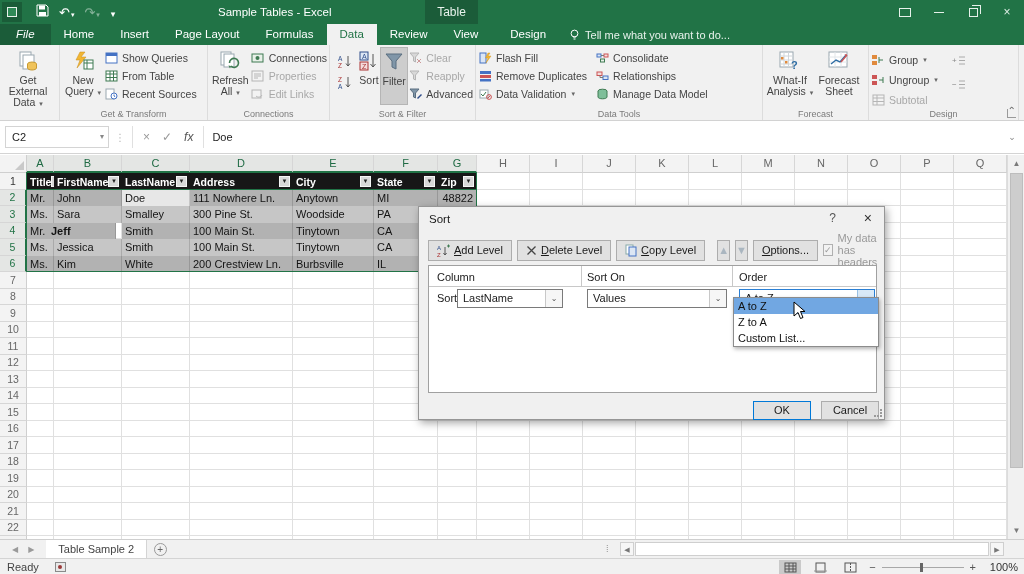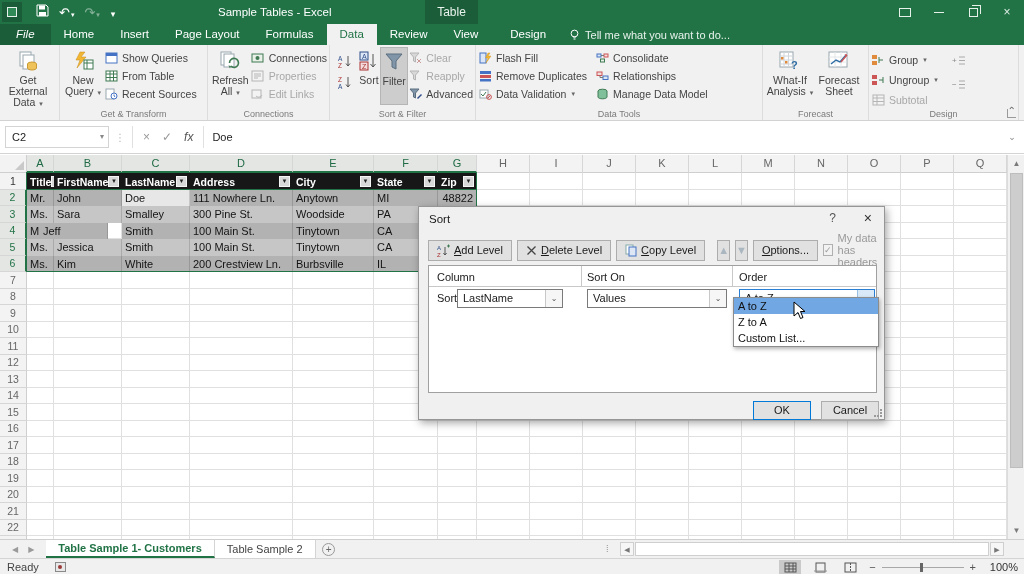--- a/index.html
+++ b/index.html
@@ -663,21 +663,21 @@
       <div class="tbl-cell tbl-dcell dark" style="left: 374px; width: 64px; top: 34.5px; height: 16.5px;">MI</div>
       <div class="tbl-cell tbl-dcell dark zipr" style="left: 438px; width: 39px; top: 34.5px; height: 16.5px;">48822</div>
       <div class="tbl-cell tbl-dcell lite" style="left: 27px; width: 27px; top: 51px; height: 16.5px;">Ms.</div>
       <div class="tbl-cell tbl-dcell lite" style="left: 54px; width: 68px; top: 51px; height: 16.5px;">Sara</div>
       <div class="tbl-cell tbl-dcell lite" style="left: 122px; width: 68px; top: 51px; height: 16.5px;">Smalley</div>
       <div class="tbl-cell tbl-dcell lite" style="left: 190px; width: 103px; top: 51px; height: 16.5px;">300 Pine St.</div>
       <div class="tbl-cell tbl-dcell lite" style="left: 293px; width: 81px; top: 51px; height: 16.5px;">Woodside</div>
       <div class="tbl-cell tbl-dcell lite" style="left: 374px; width: 64px; top: 51px; height: 16.5px;">PA</div>
       <div class="tbl-cell tbl-dcell lite zipr" style="left: 438px; width: 39px; top: 51px; height: 16.5px;"></div>
       <div class="tbl-cell tbl-dcell dark" style="left: 27px; width: 27px; top: 67.5px; height: 16.5px;">Mr.</div>
-      <div class="tbl-cell tbl-dcell dark" style="left: 40px; width: 68px; top: 67.5px; height: 16.5px;">Jeff</div>
+      <div class="tbl-cell tbl-dcell dark" style="left: 48px; width: 68px; top: 67.5px; height: 16.5px; font-weight: bold;">Jeff</div>
       <div class="tbl-cell tbl-dcell dark" style="left: 122px; width: 68px; top: 67.5px; height: 16.5px;">Smith</div>
       <div class="tbl-cell tbl-dcell dark" style="left: 190px; width: 103px; top: 67.5px; height: 16.5px;">100 Main St.</div>
       <div class="tbl-cell tbl-dcell dark" style="left: 293px; width: 81px; top: 67.5px; height: 16.5px;">Tinytown</div>
       <div class="tbl-cell tbl-dcell dark" style="left: 374px; width: 64px; top: 67.5px; height: 16.5px;">CA</div>
       <div class="tbl-cell tbl-dcell dark zipr" style="left: 438px; width: 39px; top: 67.5px; height: 16.5px;"></div>
       <div class="tbl-cell tbl-dcell lite" style="left: 27px; width: 27px; top: 84px; height: 16.5px;">Ms.</div>
       <div class="tbl-cell tbl-dcell lite" style="left: 54px; width: 68px; top: 84px; height: 16.5px;">Jessica</div>
       <div class="tbl-cell tbl-dcell lite" style="left: 122px; width: 68px; top: 84px; height: 16.5px;">Smith</div>
       <div class="tbl-cell tbl-dcell lite" style="left: 190px; width: 103px; top: 84px; height: 16.5px;">100 Main St.</div>
       <div class="tbl-cell tbl-dcell lite" style="left: 293px; width: 81px; top: 84px; height: 16.5px;">Tinytown</div>
@@ -772,21 +772,20 @@
 
   <svg class="cursor" width="14" height="20" viewBox="0 0 14 20">
     <path d="M1 1l0 14 4-3.5 2.5 6 2.5-1-2.5-6H12z" fill="#fff" stroke="#000" stroke-width="1"></path>
   </svg>
 
   <div class="sheetbar">
     <span class="navarrows">
       <span>◀</span>
       <span>▶</span>
     </span>
-    <span class="stab active">Table Sample 1- Customers</span>
     <span class="stab">Table Sample 2</span>
     <span class="addsheet">
         <span>+</span>
       </span>
     <span class="sb-dots">⁞</span>
     <div class="hscroll">
       <span class="hs-arrow">◀</span>
       <div class="hs-track">
           <div class="hs-thumb"></div>
         </div>

